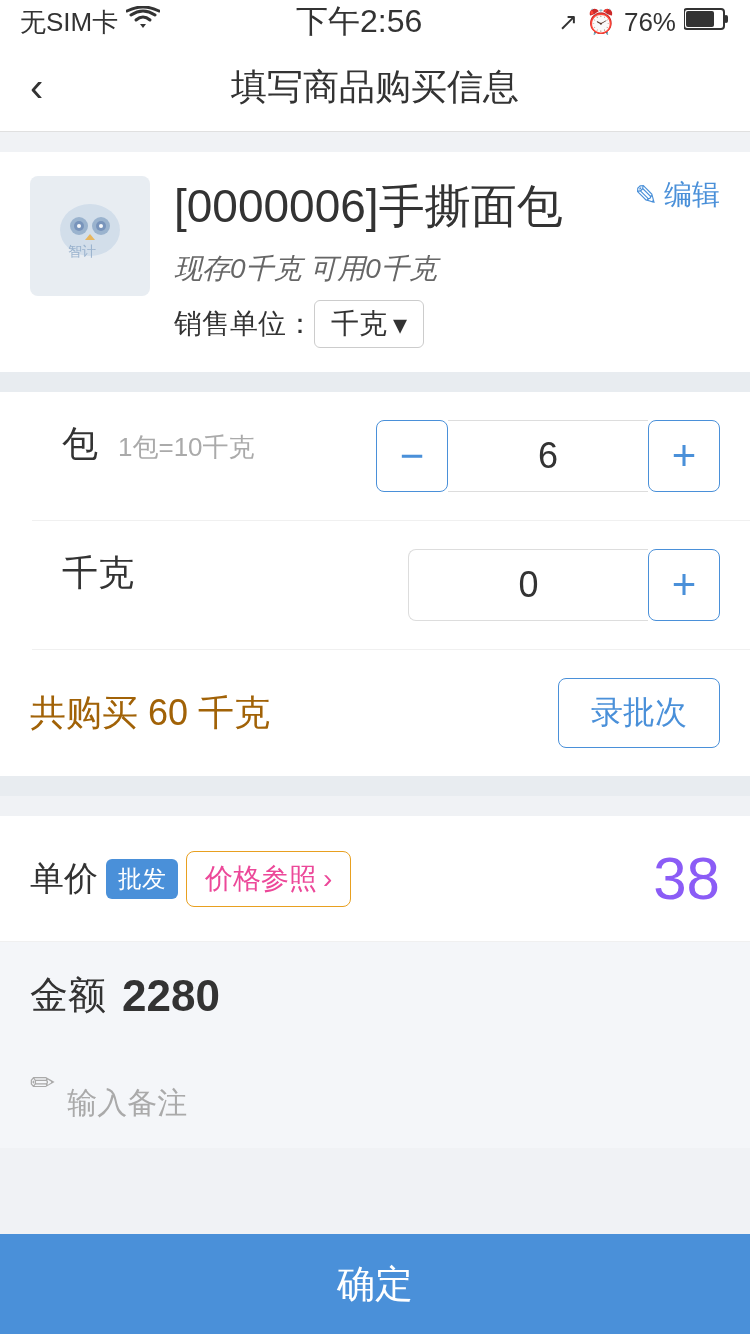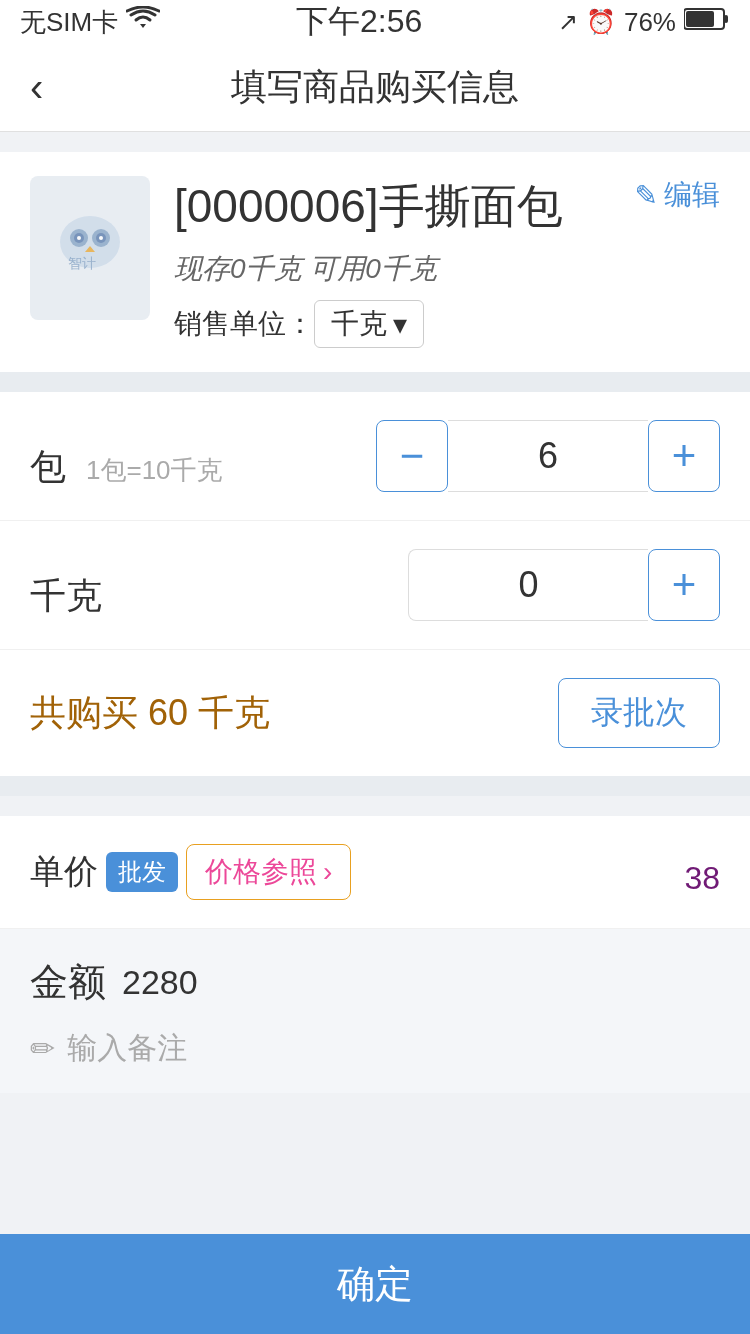--- a/index.html
+++ b/index.html
@@ -70,21 +70,21 @@
       background: #fff;
       margin-top: 20px;
       padding: 24px 30px;
       display: flex;
       align-items: flex-start;
       gap: 24px;
       position: relative;
     }
     .product-thumb {
       width: 120px;
-      height: 144px;
+      height: 120px;
       background: #e8edf2;
       border-radius: 8px;
       display: flex;
       align-items: center;
       justify-content: center;
       flex-shrink: 0;
     }
     .product-thumb-icon {
       font-size: 52px;
       color: #7a9bbf;
@@ -138,24 +138,25 @@
       height: 20px;
       background: #e8ecf0;
     }
 
     
     .input-section {
       background: #fff;
     }
     .input-row {
       display: flex;
-      align-items: flex-end;
+      align-items: flex-start;
       padding: 28px 30px;
       border-bottom: 1px solid #f0f0f0;
       min-height: 100px;
+      margin-left: 32px;
     }
     .input-label {
       flex: 1;
       font-size: 36px;
       color: #333;
     }
     .input-hint {
       font-size: 26px;
       color: #aaa;
       margin-left: 10px;
@@ -256,59 +257,59 @@
       border-radius: 8px;
       padding: 8px 18px;
       font-size: 28px;
       color: #ec4899;
       display: flex;
       align-items: center;
       gap: 6px;
       cursor: pointer;
     }
     .price-value {
-      font-size: 32px;
-      color: #701a75;
+      font-size: 60px;
+      color: #8b5cf6;
       font-weight: 500;
-      margin-top: 12px;
     }
 
     
     .amount-section {
       background: #f4f6f9;
       padding: 28px 30px 0 30px;
     }
     .amount-row {
       display: flex;
       align-items: center;
       gap: 16px;
       padding-bottom: 20px;
     }
     .amount-label {
       font-size: 38px;
       color: #333;
     }
     .amount-value {
-      font-size: 34px;
-      color: #333;
-      font-weight: 400;
+      font-size: 44px;
+      color: #333;
+      font-weight: 700;
     }
     .note-row {
       display: flex;
       align-items: center;
       gap: 12px;
       padding-bottom: 24px;
     }
     .note-icon {
       color: #aaa;
       font-size: 30px;
     }
     .note-text {
       font-size: 30px;
       color: #aaa;
+      margin-top: 42px;
     }
 
     
     .bottom-spacer {
       height: 340px;
       background: #f0f2f5;
     }
 
     
     .confirm-bar {

